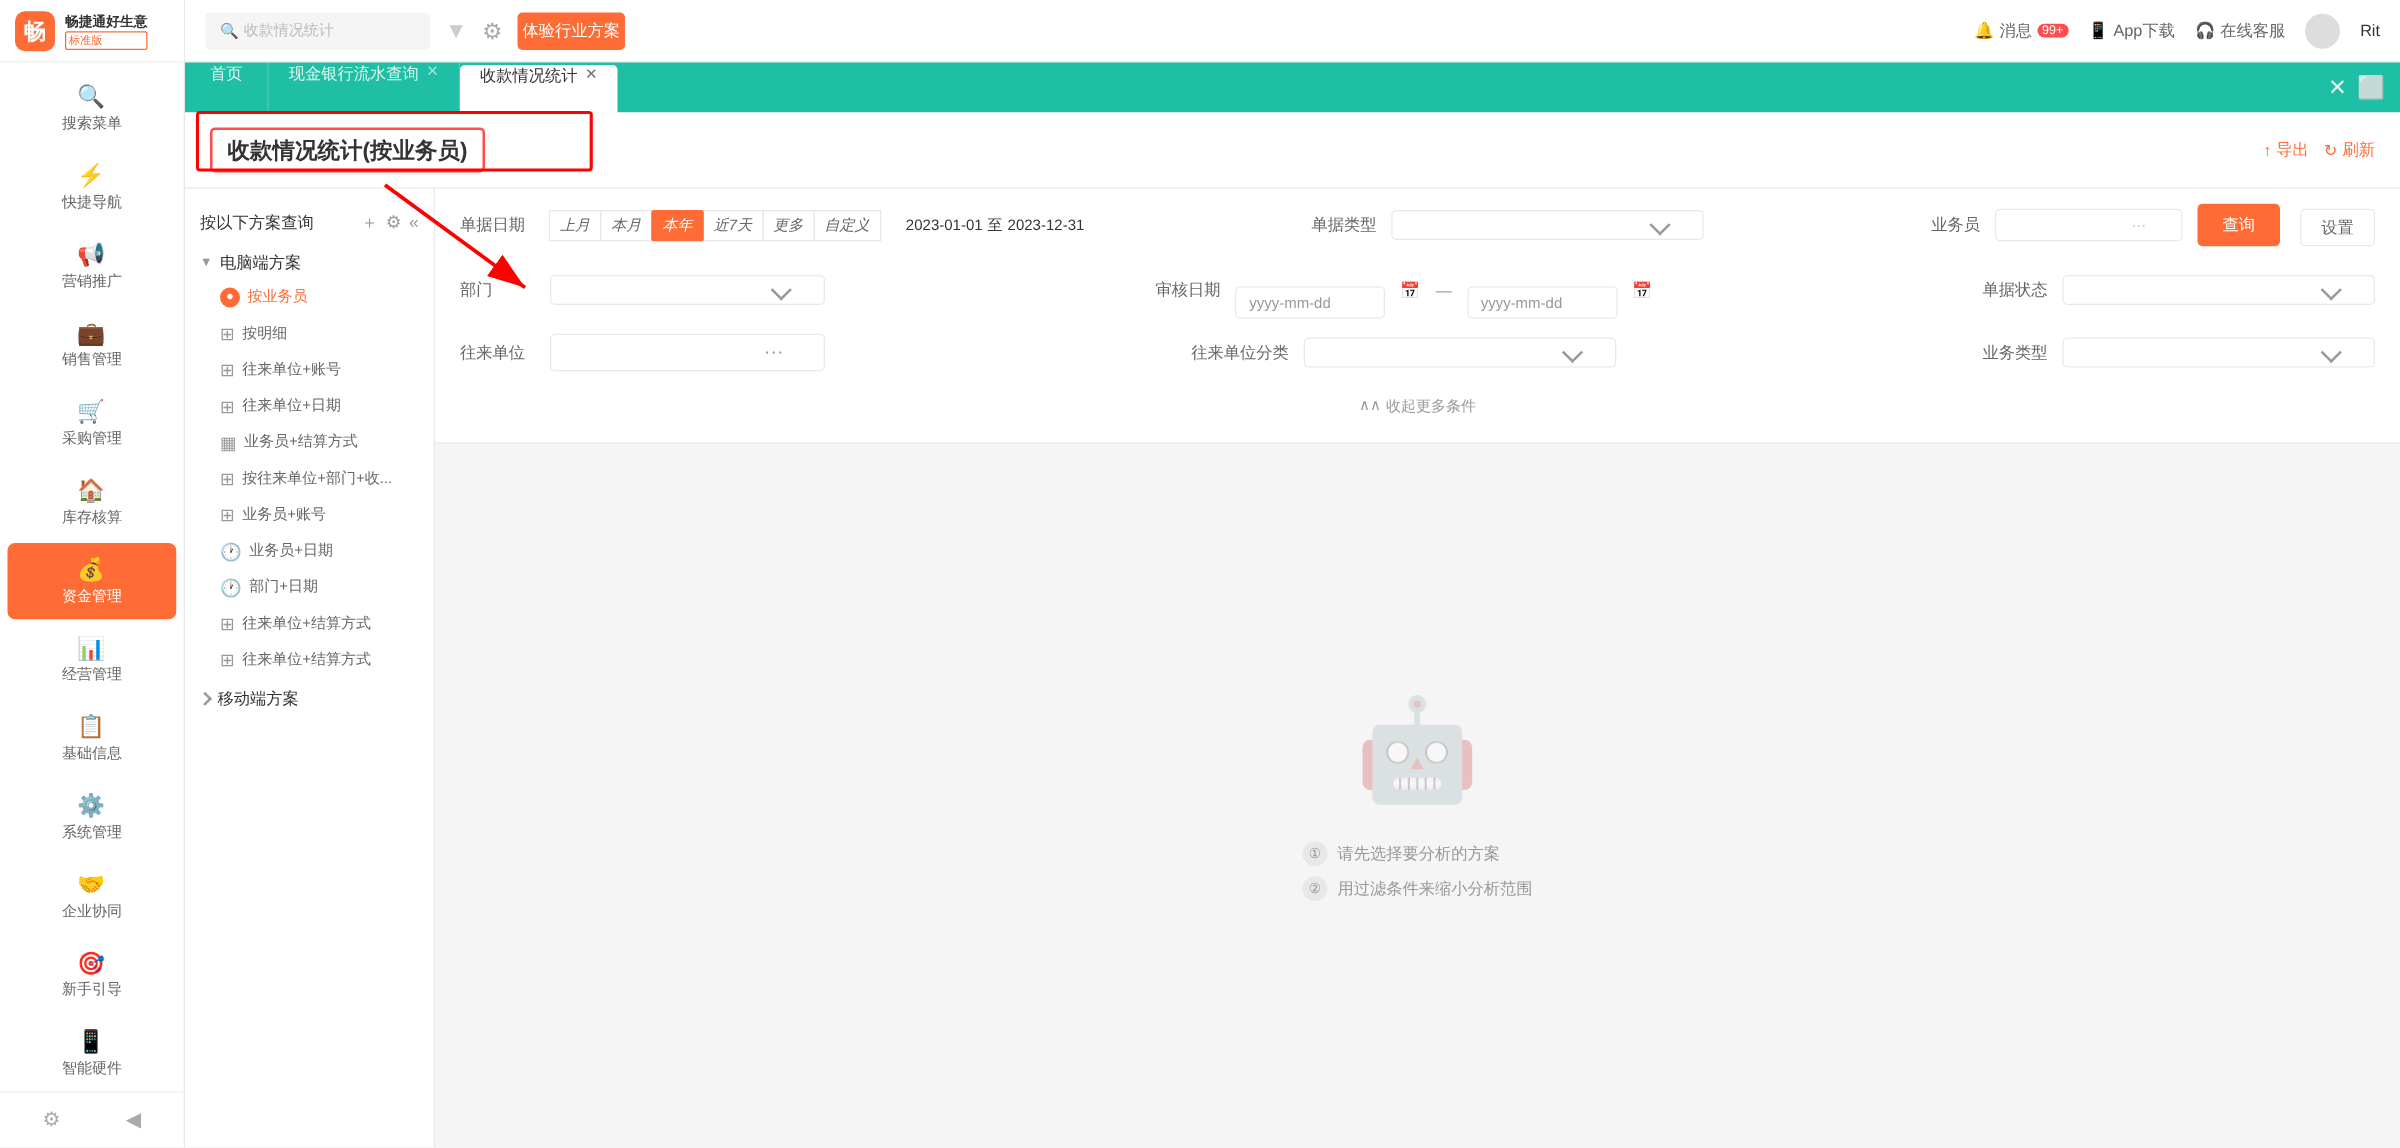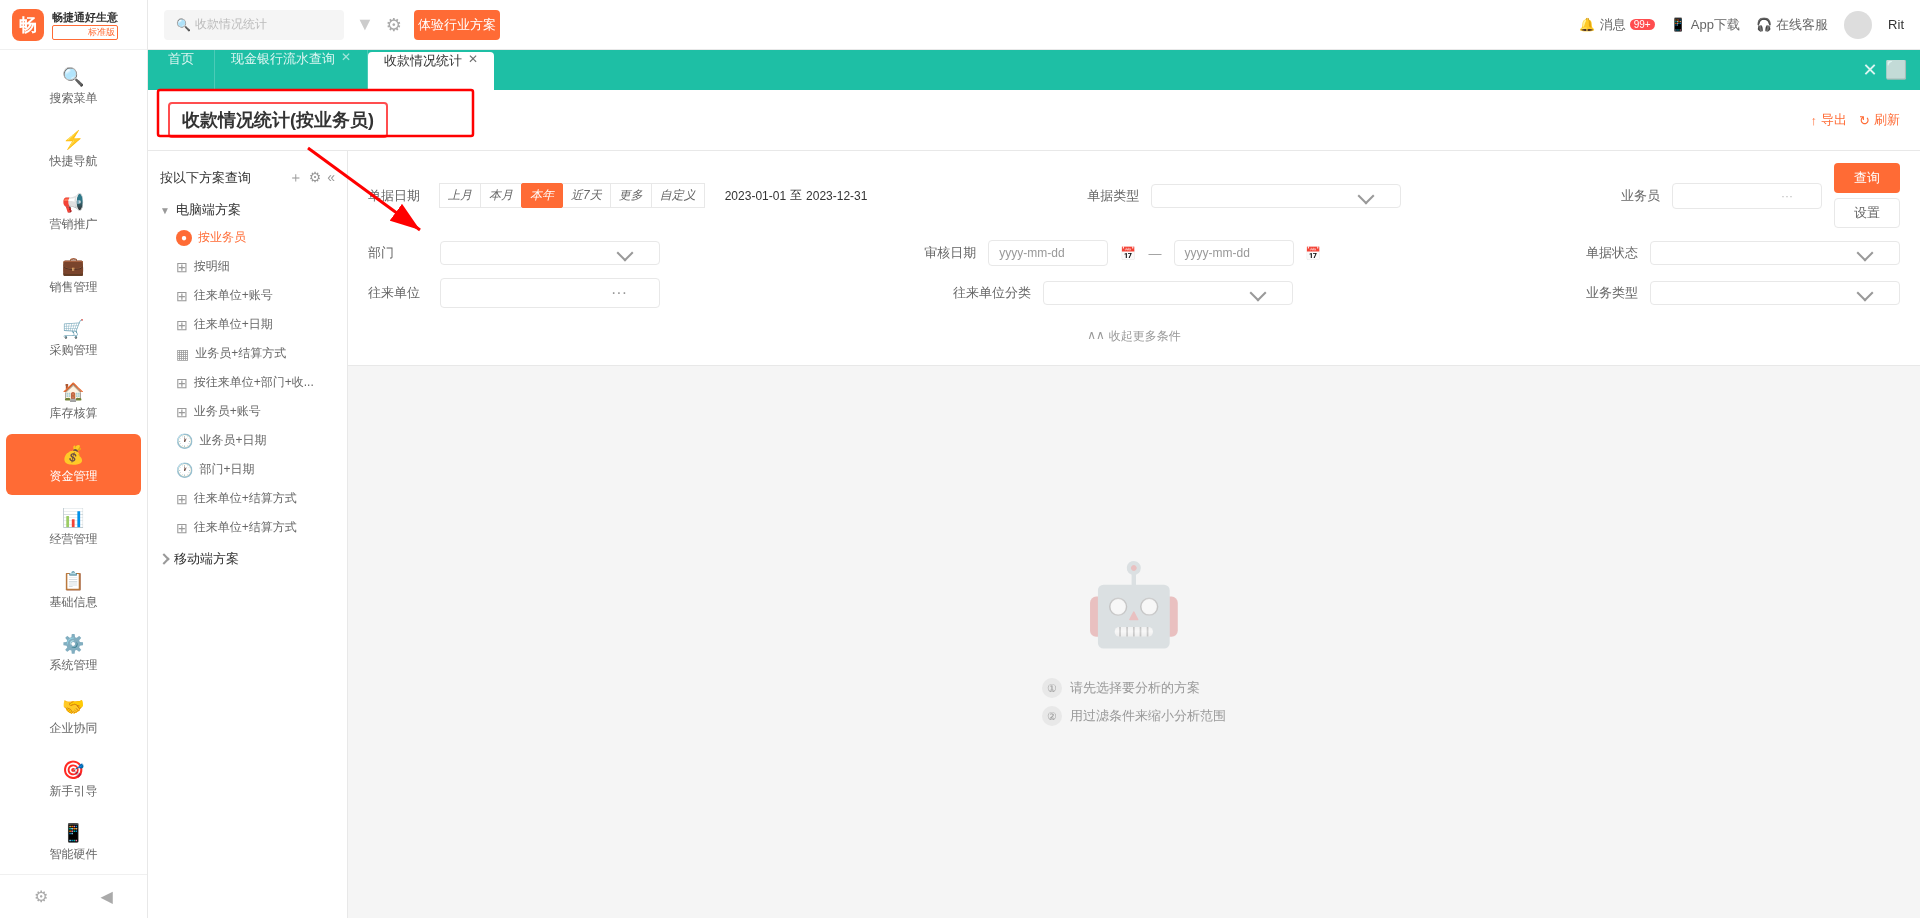--- a/index.html
+++ b/index.html
@@ -2,21 +2,21 @@
 <html><head>
   <meta charset="utf-8">
   <style>
     * { box-sizing: border-box; margin: 0; padding: 0; }
     body { font-family: 'Microsoft YaHei', Arial, sans-serif; font-size: 13px; background: #f5f5f5; display: flex; height: 918px; overflow: hidden; }
 
     
     .sidebar { width: 148px; background: #fff; border-right: 1px solid #e8e8e8; display: flex; flex-direction: column; height: 100%; flex-shrink: 0; }
     .sidebar-logo { height: 50px; background: #fff; display: flex; align-items: center; padding: 8px 12px; border-bottom: 1px solid #f0f0f0; }
     .logo-icon { width: 32px; height: 32px; background: #ff6b35; border-radius: 8px; display: flex; align-items: center; justify-content: center; color: white; font-size: 18px; font-weight: bold; margin-right: 8px; flex-shrink: 0; }
-    .logo-badge { font-size: 9px; color: #ff6b35; border: 1px solid #ff6b35; border-radius: 2px; padding: 0 2px; text-align: right; }
+    .logo-badge { font-size: 9px; color: #ff6b35; border: 1px solid #ff6b35; border-radius: 2px; padding: 0 2px; }
     .sidebar-nav { flex: 1; overflow-y: auto; padding: 4px 0; }
     .nav-item { display: flex; flex-direction: column; align-items: center; padding: 10px 8px; cursor: pointer; color: #666; font-size: 12px; border-radius: 4px; margin: 2px 6px; }
     .nav-item.active { background: #ff6b35; color: white; border-radius: 6px; }
     .nav-item .nav-icon { font-size: 18px; margin-bottom: 2px; }
     .sidebar-bottom { padding: 8px; border-top: 1px solid #f0f0f0; display: flex; justify-content: space-around; }
     .sidebar-bottom-btn { color: #aaa; font-size: 16px; cursor: pointer; padding: 4px; }
 
     
     .main { flex: 1; display: flex; flex-direction: column; overflow: hidden; }
 
@@ -67,26 +67,26 @@
     .filter-area { background: #fff; padding: 12px 20px; border-bottom: 1px solid #e8e8e8; }
     .filter-row { display: flex; align-items: center; margin-bottom: 12px; gap: 12px; flex-wrap: wrap; }
     .filter-row:last-child { margin-bottom: 0; }
     .filter-label { font-size: 13px; color: #666; white-space: nowrap; min-width: 60px; }
     .date-tabs { display: flex; gap: 0; font-style: italic; }
     .date-tab { padding: 3px 8px; font-size: 12px; color: #666; cursor: pointer; border: 1px solid #e8e8e8; margin-left: -1px; }
     .date-tab.active { background: #ff6b35; color: white; border-color: #ff6b35; z-index: 1; position: relative; border-radius: 2px; }
     .date-range { display: flex; align-items: center; gap: 4px; font-size: 12px; color: #333; margin-left: 8px; }
     .filter-select { border: 1px solid #e8e8e8; border-radius: 4px; padding: 5px 28px 5px 10px; font-size: 12px; color: #999; background: #fff; min-width: 150px; cursor: pointer; display: flex; align-items: center; justify-content: space-between; }
     .filter-select-wide { min-width: 250px; }
-    .filter-input { border: 1px solid #e8e8e8; border-radius: 4px; padding: 5px 10px; font-size: 12px; color: #999; min-width: 120px; }
+    .filter-input { border: 1px solid #e8e8e8; border-radius: 4px; padding: 5px 10px; font-size: 12px; color: #999; min-width: 120px; margin-top: 20px; }
     .filter-dash { color: #999; }
     .dots-btn { color: #999; font-size: 16px; cursor: pointer; padding: 0 4px; }
     .btn-query { background: #ff6b35; color: white; border: none; border-radius: 4px; padding: 6px 20px; font-size: 13px; cursor: pointer; }
     .btn-set { background: #fff; color: #666; border: 1px solid #e8e8e8; border-radius: 4px; padding: 5px 16px; font-size: 13px; cursor: pointer; margin-top: 4px; }
-    .btn-group { display: flex; flex-direction: column; gap: 1px; margin-left: auto; }
+    .btn-group { display: flex; gap: 16px; margin-left: auto; }
     .collapse-row { display: flex; justify-content: center; padding: 8px; color: #999; font-size: 12px; cursor: pointer; }
 
     
     .empty-state { flex: 1; display: flex; flex-direction: column; align-items: center; justify-content: center; gap: 16px; }
     .empty-steps { display: flex; flex-direction: column; gap: 8px; }
     .empty-step { display: flex; align-items: center; gap: 8px; font-size: 13px; color: #999; }
     .step-num { width: 20px; height: 20px; background: #e8e8e8; border-radius: 50%; display: flex; align-items: center; justify-content: center; font-size: 11px; color: #999; flex-shrink: 0; }
 
     .chevron-down { display: inline-block; width: 12px; height: 12px; border-right: 2px solid #999; border-bottom: 2px solid #999; transform: rotate(45deg); margin-left: 4px; vertical-align: middle; }
     .chevron-right { display: inline-block; width: 8px; height: 8px; border-right: 2px solid #999; border-bottom: 2px solid #999; transform: rotate(-45deg); vertical-align: middle; }

